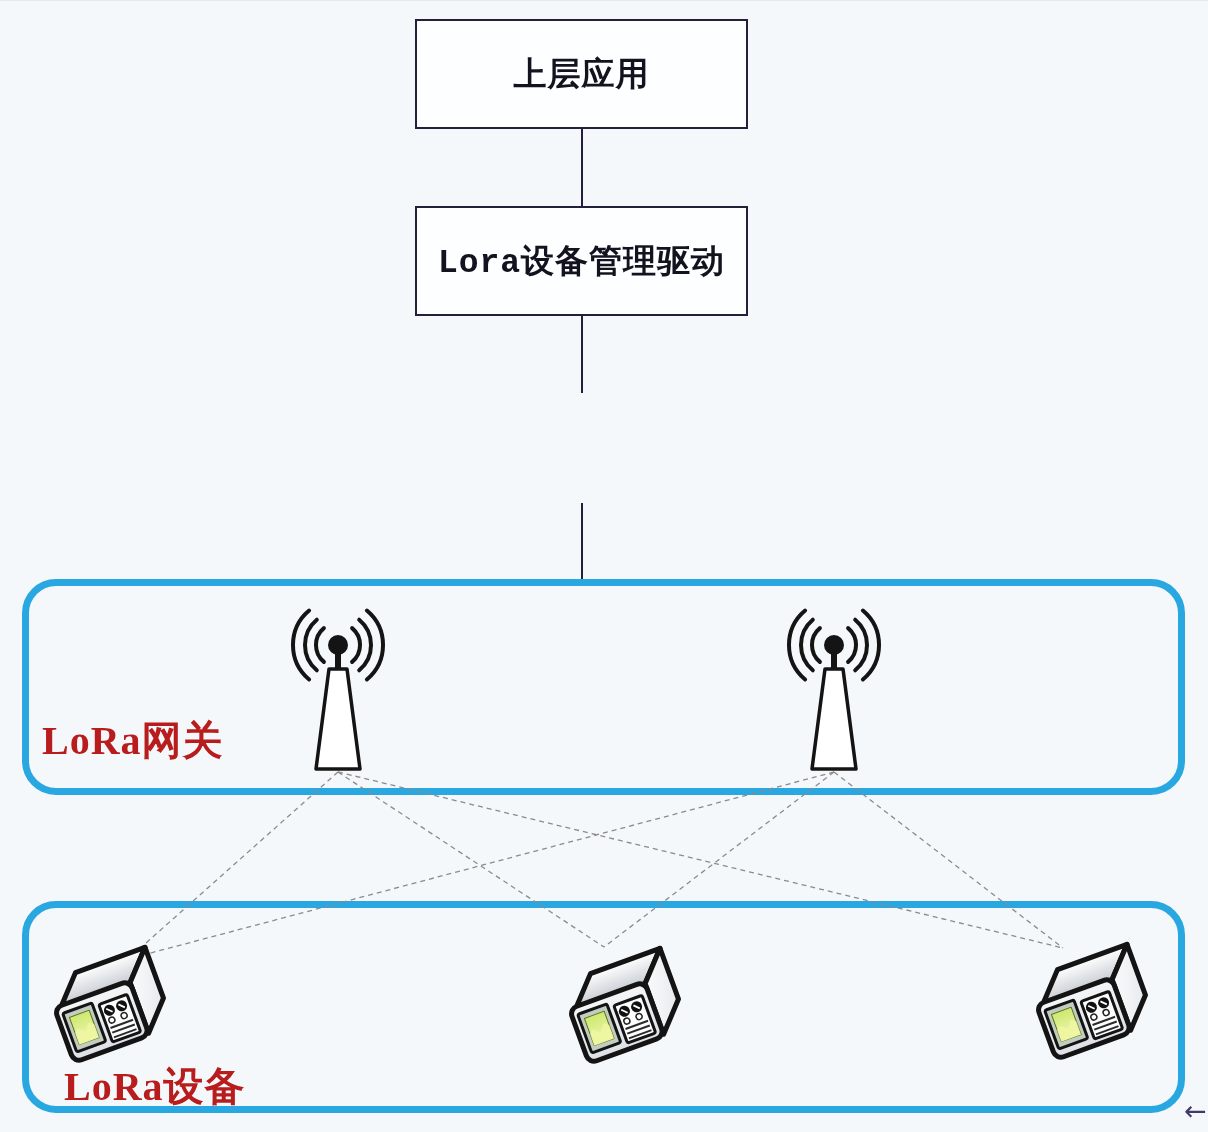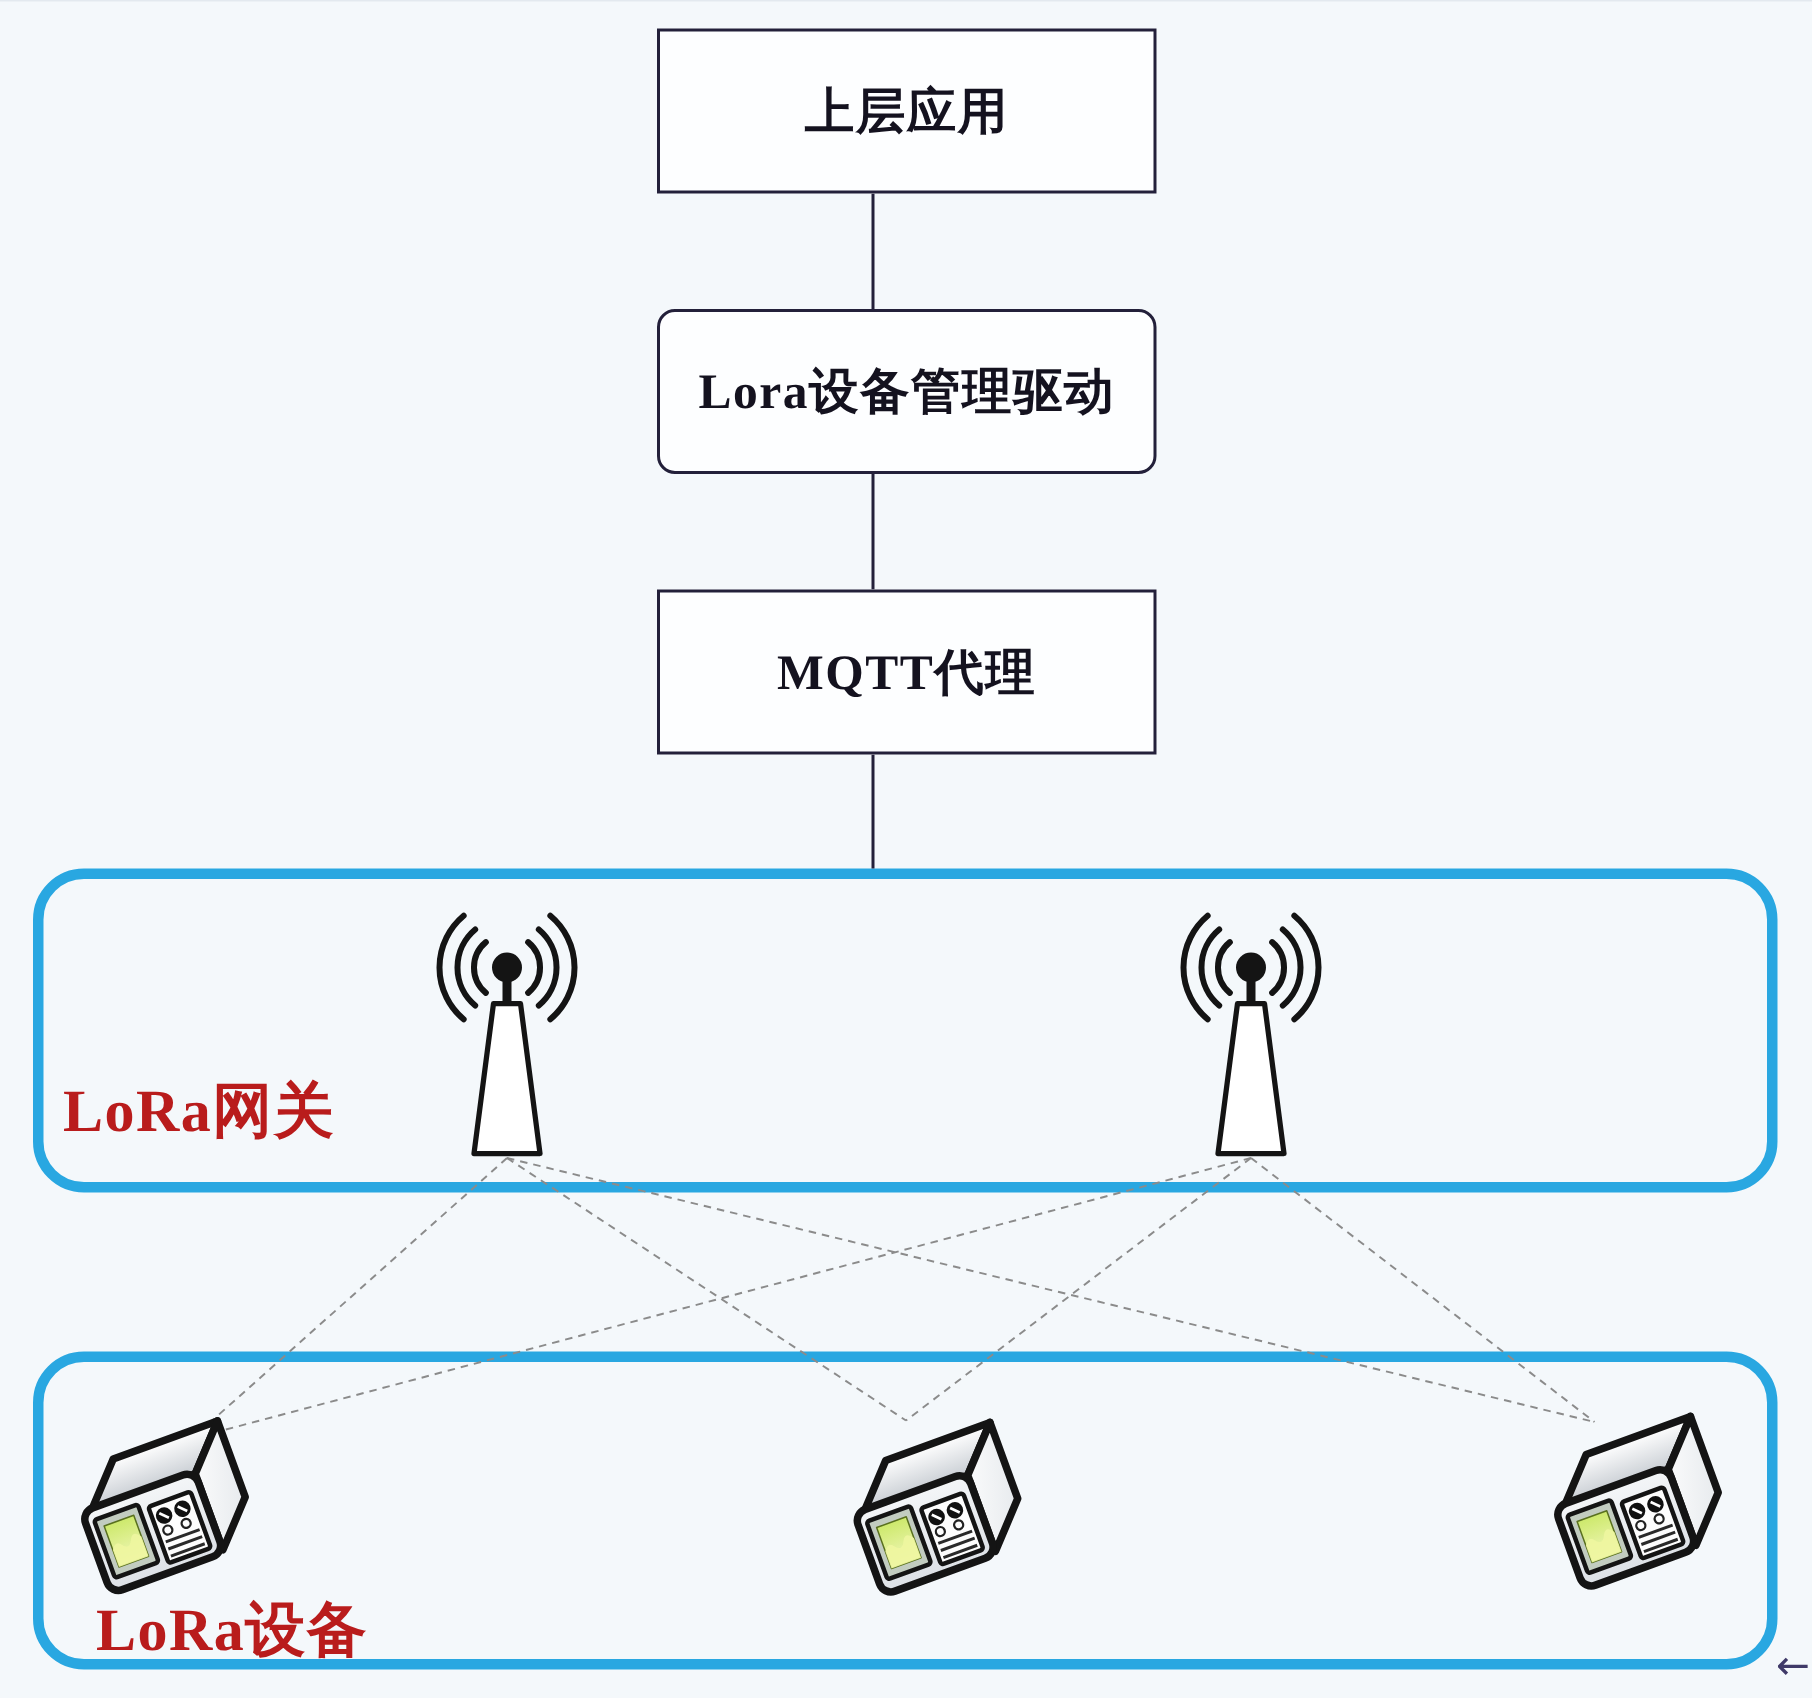--- a/index.html
+++ b/index.html
@@ -5,25 +5,26 @@
   html,body{margin:0;padding:0;}
   .canvas{
     position:relative;
     width:1208px;height:1132px;
     background:#f4f8fb;
     font-family:"Liberation Serif","DejaVu Serif",serif;
     overflow:hidden;
     border-top:1px solid #e3e9ef;
   }
   .flow-box{
-    position:absolute;left:438px;width:333px;height:110px;
+    position:absolute;left:415px;width:333px;height:110px;
     background:#fdfeff;border:2px solid #23203a;box-sizing:border-box;
     display:flex;align-items:center;justify-content:center;
     font-size:33px;font-weight:bold;letter-spacing:1px;color:#14121f;
     z-index:3;
+    font-family:Liberation Mono, monospace;
   }
   .v-connector{
     position:absolute;left:581px;width:2px;background:#23203a;z-index:2;
   }
   .group-box{
     position:absolute;left:22px;width:1163px;
     border:7px solid #29a7e1;border-radius:34px;box-sizing:border-box;
     z-index:1;
   }
   .group-label{
@@ -54,28 +55,25 @@
       <line x1="834" y1="771" x2="128" y2="958" stroke="#8b8b8b" stroke-width="1.3" stroke-dasharray="5 4"></line>
       <line x1="834" y1="771" x2="604" y2="946" stroke="#8b8b8b" stroke-width="1.3" stroke-dasharray="5 4"></line>
       <line x1="834" y1="771" x2="1063" y2="947" stroke="#8b8b8b" stroke-width="1.3" stroke-dasharray="5 4"></line>
     </svg>
 
   <div class="flow-box" style="top:18px;">
     <span>上层应用</span>
   </div>
   <div class="v-connector" style="top:128px;height:77px;"></div>
 
-  <div class="flow-box" style="top:205px;border-radius:12px;">
+  <div class="flow-box" style="top:205px;">
     <span>Lora设备管理驱动</span>
   </div>
   <div class="v-connector" style="top:315px;height:77px;"></div>
 
-  <div class="flow-box" style="top:392px;">
-    <span>MQTT代理</span>
-  </div>
   <div class="v-connector" style="top:502px;height:76px;"></div>
 
   <div class="group-label" style="left:42px;top:712px;">LoRa网关</div>
 
   <div class="icon-abs" style="left:283px;top:598px;">
     <svg width="110" height="178" viewBox="0 0 110 178">
       <g fill="none" stroke="#141414" stroke-width="4" stroke-linecap="round">
         <path d="M 40.9,29.1 A 22,22 0 0 0 40.9,62.9"></path>
         <path d="M 33.8,20.7 A 33,33 0 0 0 33.8,71.3"></path>
         <path d="M 26.1,11.5 A 45,45 0 0 0 26.1,80.5"></path>

